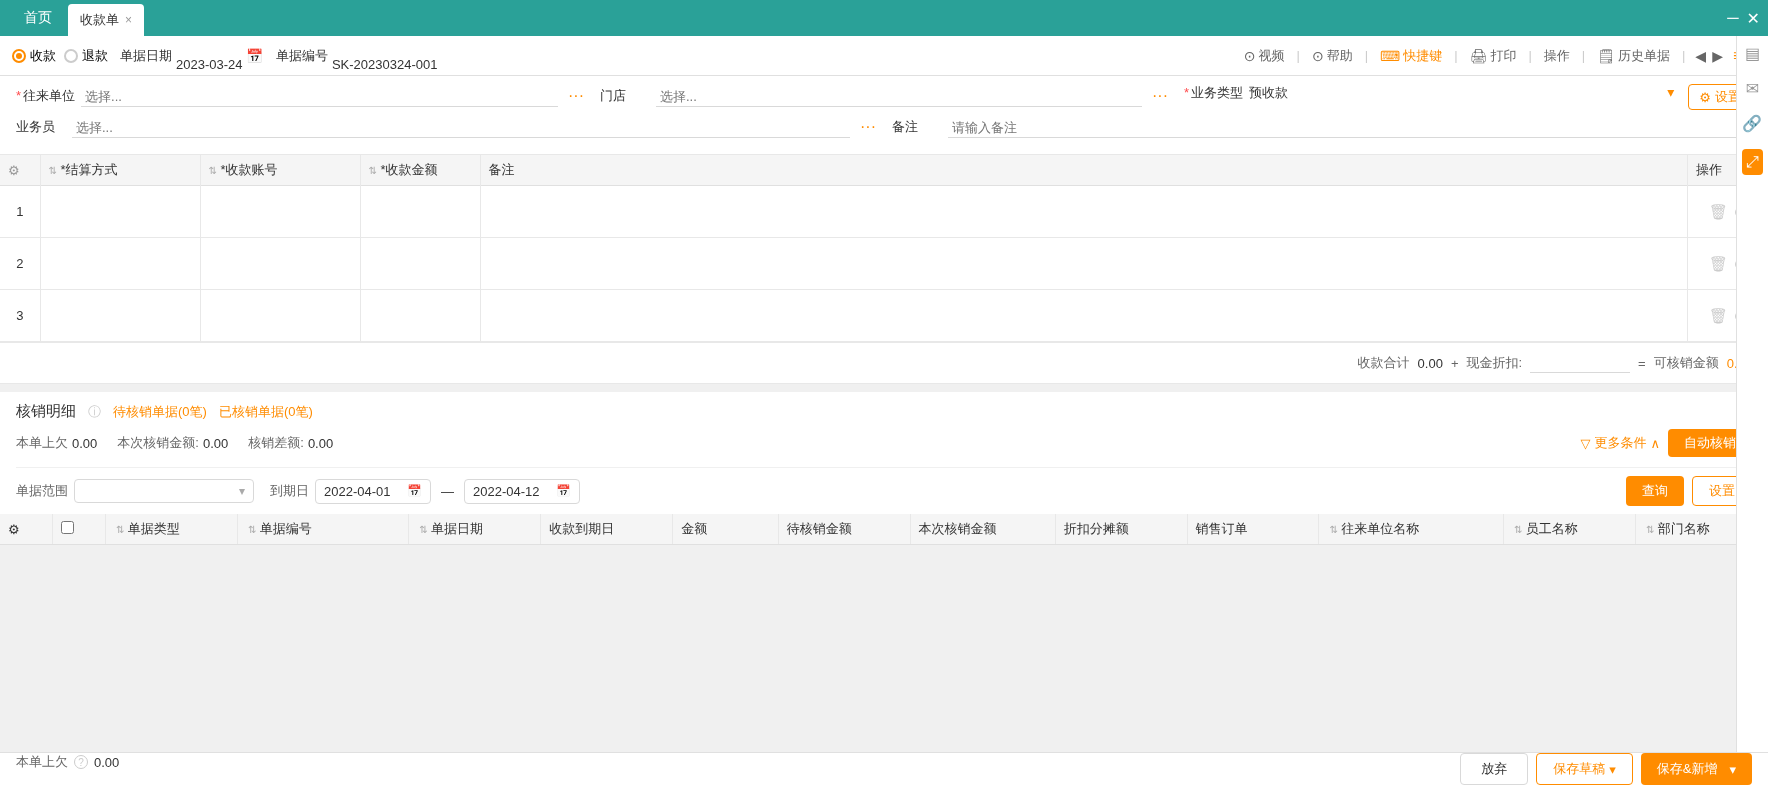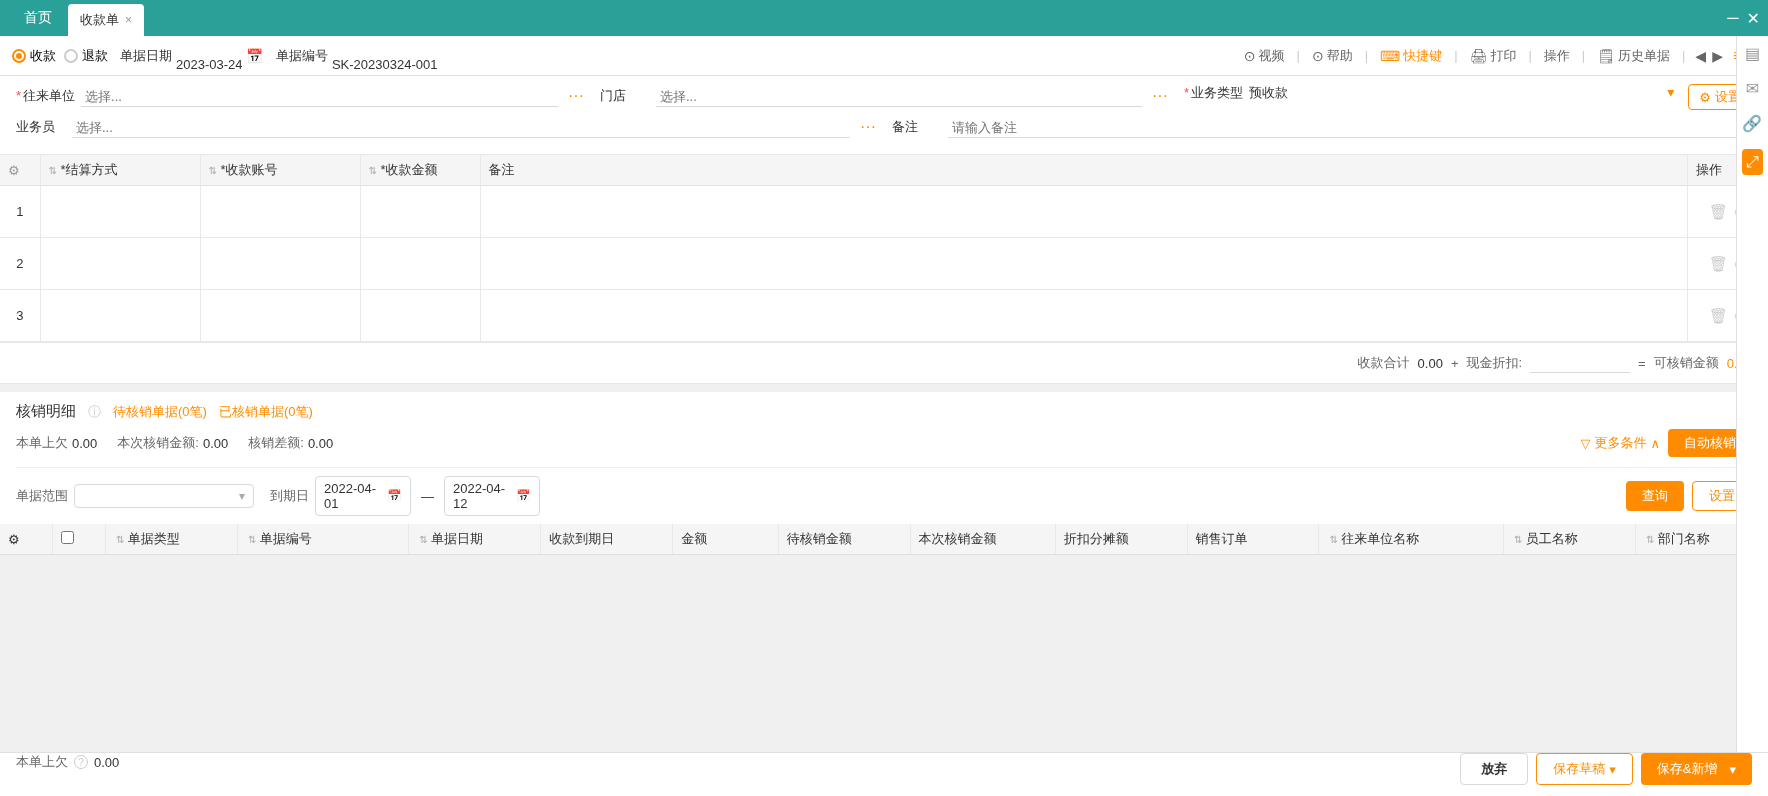--- a/index.html
+++ b/index.html
@@ -261,21 +261,21 @@
       display: flex;
       align-items: center;
       gap: 4px;
       min-width: 180px;
     }
     .date-input {
       border: 1px solid #d9d9d9;
       border-radius: 4px;
       padding: 4px 8px;
       color: #333;
-      width: 96px;
+      width: 116px;
       display: flex;
       align-items: center;
       justify-content: space-between;
     }
     .filter-actions { margin-left: auto; display: flex; gap: 8px; }
 
     .orange-btn {
       background: #ff8c00;
       color: #fff;
       border: none;
@@ -333,21 +333,20 @@
     .footer-val { color: #333; font-weight: 500; }
     .footer-actions { margin-left: auto; display: flex; gap: 8px; }
     .btn-abandon {
       border: 1px solid #d9d9d9;
       background: #fff;
       color: #333;
       border-radius: 4px;
       padding: 6px 20px;
       cursor: pointer;
       font-size: 13px;
-      font-weight: bold;
     }
     .btn-save-draft {
       border: 1px solid #ff8c00;
       background: #fff;
       color: #ff8c00;
       border-radius: 4px;
       padding: 6px 16px;
       cursor: pointer;
       font-size: 13px;
       display: flex;

